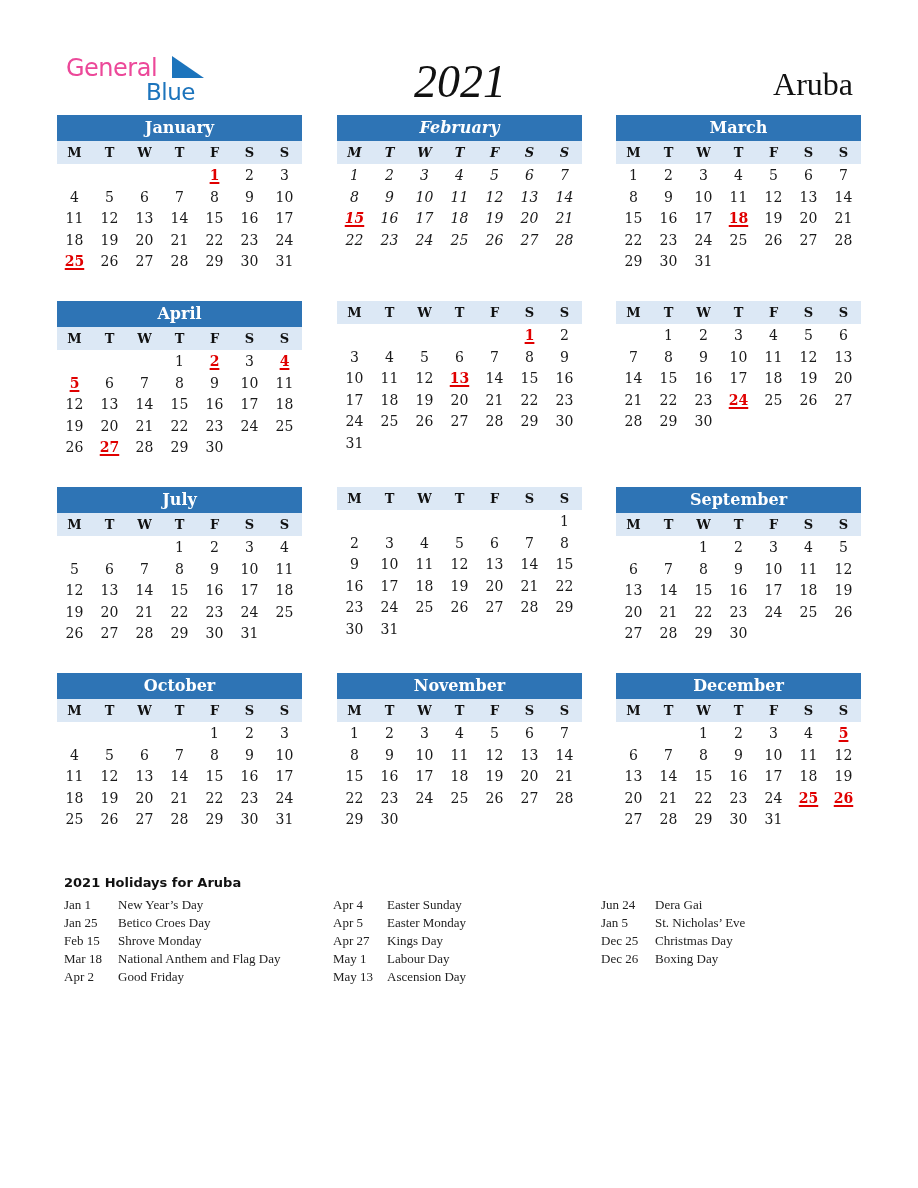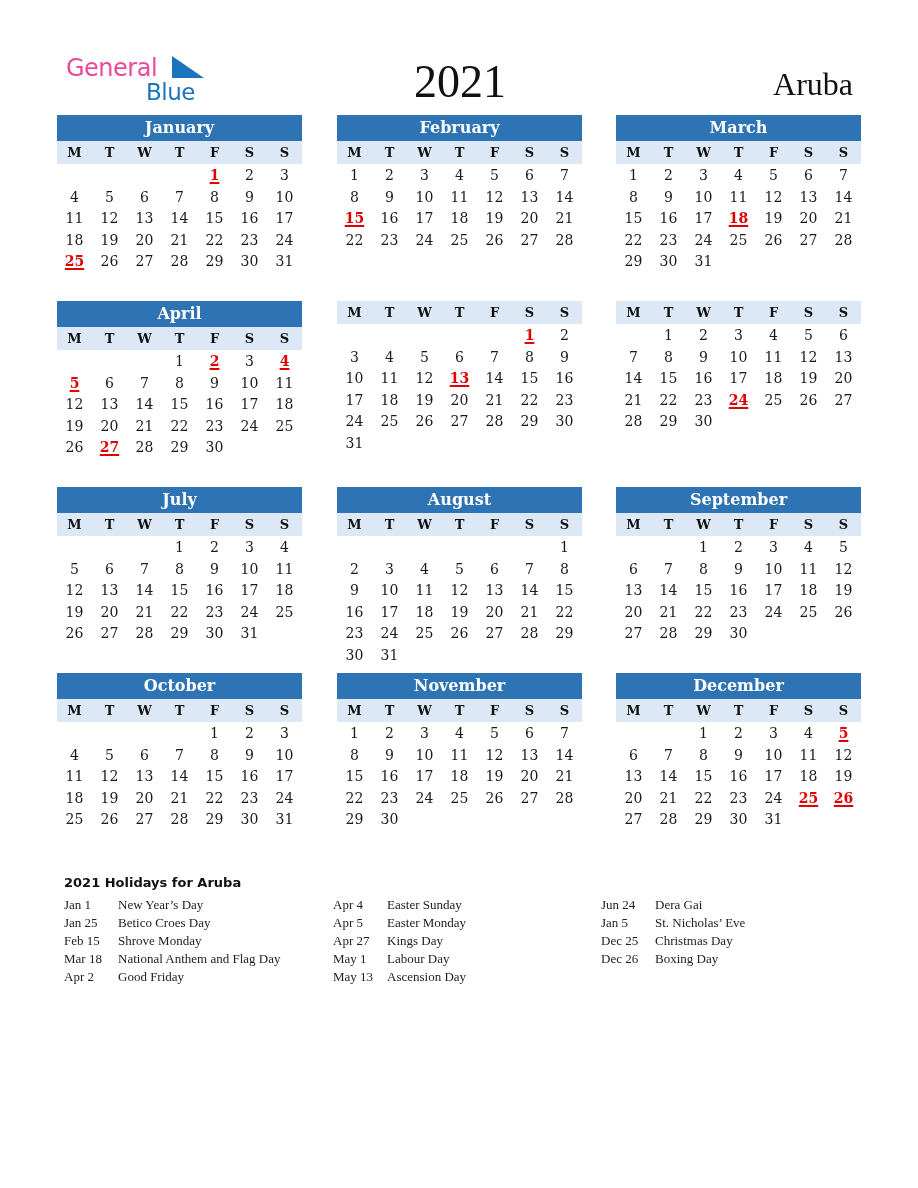--- a/index.html
+++ b/index.html
@@ -6,21 +6,21 @@
   body { width:918px; height:1188px; position:relative; overflow:hidden;
          font-family:"DejaVu Serif", serif; color:#1a1a1a; }
   .logo { position:absolute; left:66px; top:52px; width:150px; height:56px; }
   .logo .general { position:absolute; left:0; top:0; font-family:"DejaVu Sans", sans-serif;
                    font-size:24px; color:#ec4899; letter-spacing:-0.5px; line-height:32px; }
   .logo .blue { position:absolute; left:80px; top:24px; font-family:"DejaVu Sans", sans-serif;
                 font-size:23px; color:#1c74bc; letter-spacing:-0.5px; line-height:32px; }
   .logo .tri { position:absolute; left:106px; top:4px; width:0; height:0;
                border-left:32px solid transparent; border-bottom:22px solid #1c74bc; transform:scaleX(-1); }
   .year { position:absolute; left:380px; top:52px; width:160px; text-align:center;
-          font-family:"Liberation Serif", serif; font-size:46px; line-height:60px; color:#111; }
+          font-family:"Liberation Serif", serif; font-size:46px; line-height:60px; color:#111;font-style:italic; }
   .country { position:absolute; right:65px; top:64px; font-family:"Liberation Serif", serif;
              font-size:32px; line-height:40px; color:#111; }
 
   .month { position:absolute; width:245px; }
   .month .mhead { height:26px; background:#2e74b5; color:#fff; text-align:center;
                   font-family:"DejaVu Serif", serif; font-weight:bold; font-size:16px; line-height:26px; }
   .month .wdays { height:23px; background:#dce8f5; display:flex; }
   .month .wdays span { flex:1; text-align:center; font-family:"DejaVu Serif", serif;
                        font-weight:bold; font-size:13px; line-height:23px; color:#111; }
   .month .grid { display:grid; grid-template-columns:repeat(7, 1fr); margin-top:1px; }
@@ -92,21 +92,21 @@
         <span class="">24</span>
         <span class="hol">25</span>
         <span class="">26</span>
         <span class="">27</span>
         <span class="">28</span>
         <span class="">29</span>
         <span class="">30</span>
         <span class="">31</span>
       </div>
     </div>
-    <div class="month" style="left: 337px; top: 115px;">
+    <div class="month" style="left: 337px; top: 115px; font-style: italic;">
       <div class="mhead">February</div>
       <div class="wdays">
         <span>M</span>
         <span>T</span>
         <span>W</span>
         <span>T</span>
         <span>F</span>
         <span>S</span>
         <span>S</span>
       </div>
@@ -368,21 +368,20 @@
         <span class="">25</span>
         <span class="">26</span>
         <span class="">27</span>
         <span class="">28</span>
         <span class="">29</span>
         <span class="">30</span>
         <span class="">31</span>
       </div>
     </div>
     <div class="month" style="left: 337px; top: 487px;">
-      <div class="mhead">August</div>
       <div class="wdays">
         <span>M</span>
         <span>T</span>
         <span>W</span>
         <span>T</span>
         <span>F</span>
         <span>S</span>
         <span>S</span>
       </div>
       <div class="grid">

